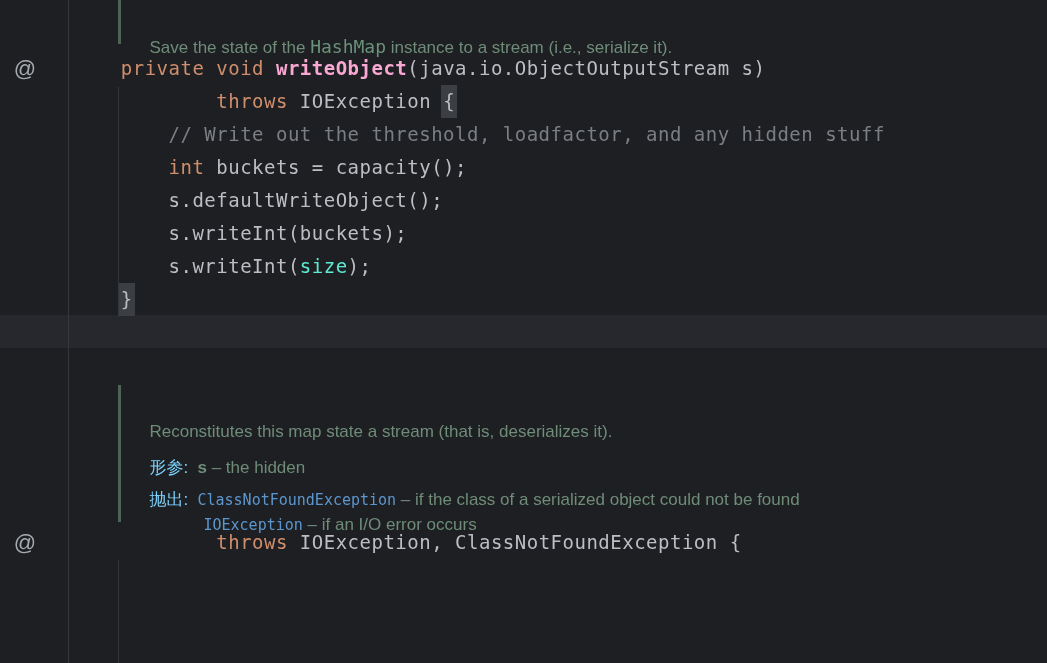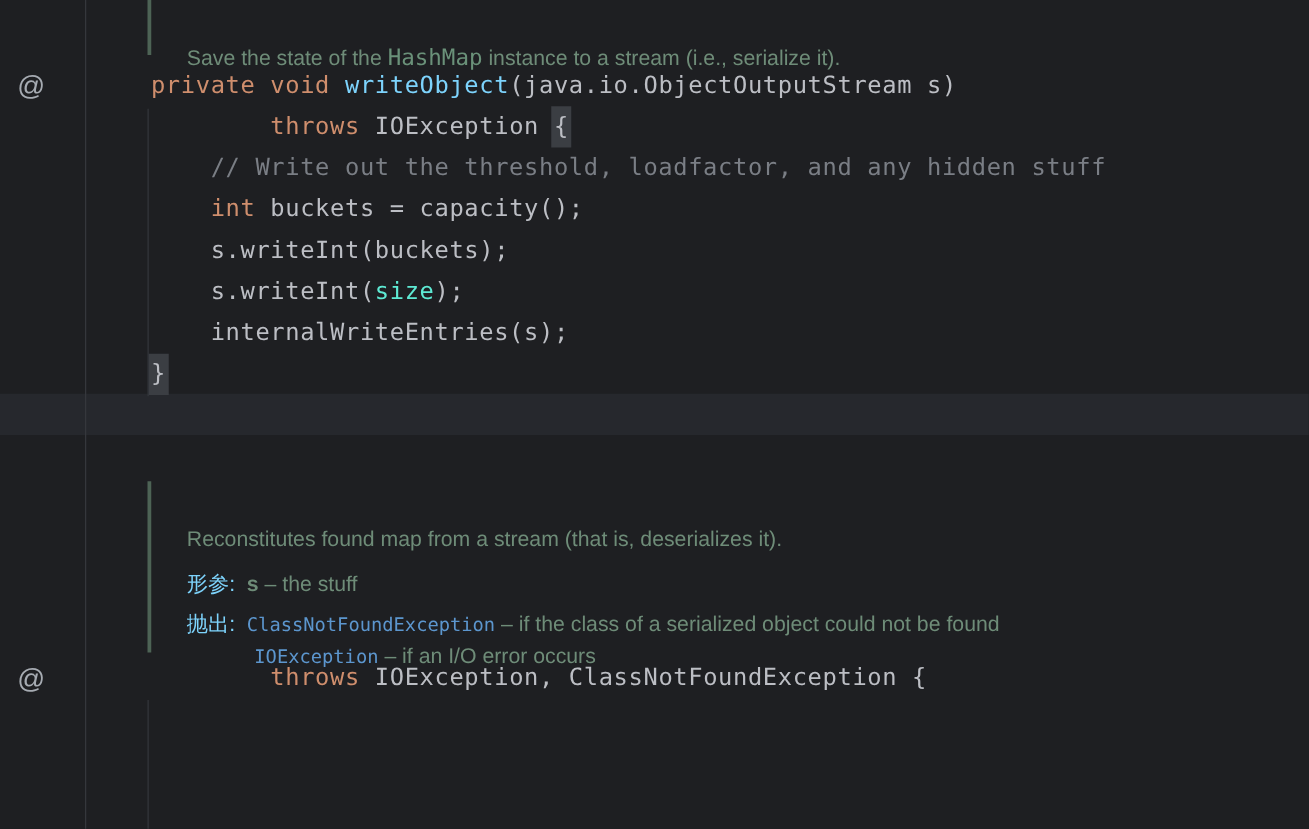--- a/index.html
+++ b/index.html
@@ -24,21 +24,21 @@
 
   
   .code-block{z-index:2;}
   .code-line{
     white-space:pre;
     font-family:"DejaVu Sans Mono", monospace;
     font-size:19px;line-height:33px;letter-spacing:0.5px;
     color:#bcbec4;min-height:33px;
   }
   .kw{color:#cf8e6d;}
-  .fn{color:#7dd3fc;}
+  .fn{color:#f9a8d4;font-weight:bold;}
   .cm{color:#7a7e85;}
   .fld{color:#5eead4;}
   .brace-hl{background:#3b3e43;display:inline-block;padding:0 2px;margin:0 -2px;}
 
   
   .doc-bar{left:118px;width:3px;background:#4d6355;z-index:2;}
   .doc-line{
     font-family:"Liberation Sans", sans-serif;
     font-size:17px;line-height:26px;color:#6e8c78;
     white-space:pre;z-index:2;
@@ -70,32 +70,32 @@
 <div class="abs doc-bar" style="top:0;height:44px;"></div>
 <div class="abs doc-line" style="left:140px;top:8px;">
   <span>Save the state of the </span><span class="doc-code">HashMap</span><span> instance to a stream (i.e., serialize it).</span>
 </div>
 
 <div class="abs code-block" style="left:73px;top:52px;">
   <div class="code-line"><span class="kw">    private void </span><span class="fn">writeObject</span><span>(java.io.ObjectOutputStream s)</span></div>
   <div class="code-line"><span>            </span><span class="kw">throws</span><span> IOException </span><span class="brace-hl">{</span></div>
   <div class="code-line"><span class="cm">        // Write out the threshold, loadfactor, and any hidden stuff</span></div>
   <div class="code-line"><span>        </span><span class="kw">int</span><span> buckets = capacity();</span></div>
+  <div class="code-line"><span>        s.defaultWriteObject();</span></div>
   <div class="code-line"><span>        s.writeInt(buckets);</span></div>
   <div class="code-line"><span>        s.writeInt(</span><span class="fld">size</span><span>);</span></div>
-  <div class="code-line"><span>        internalWriteEntries(s);</span></div>
   <div class="code-line"><span>    </span><span class="brace-hl">}</span></div>
 </div>
 
 <div class="abs doc-bar" style="top:385px;height:137px;"></div>
 <div class="abs doc-line" style="left:140px;top:393px;">
-  <span>Reconstitutes found map from a stream (that is, deserializes it).</span>
+  <span>Reconstitutes this map state a stream (that is, deserializes it).</span>
 </div>
 <div class="abs doc-line" style="left:140px;top:429px;">
-  <span class="doc-label">形参:</span><span class="doc-param">s</span><span> – the stuff</span>
+  <span class="doc-label">形参:</span><span class="doc-param">s</span><span> – the hidden</span>
 </div>
 <div class="abs doc-line" style="left:140px;top:461px;">
   <span class="doc-label">抛出:</span><span class="doc-link">ClassNotFoundException</span><span> – if the class of a serialized object could not be found</span>
 </div>
 <div class="abs doc-line" style="left:194px;top:486px;">
   <span class="doc-link">IOException</span><span> – if an I/O error occurs</span>
 </div>
 
 <div class="abs code-block" style="left:73px;top:526px;">
   <div class="code-line"><span>            </span><span class="kw">throws</span><span> IOException, ClassNotFoundException {</span></div>

